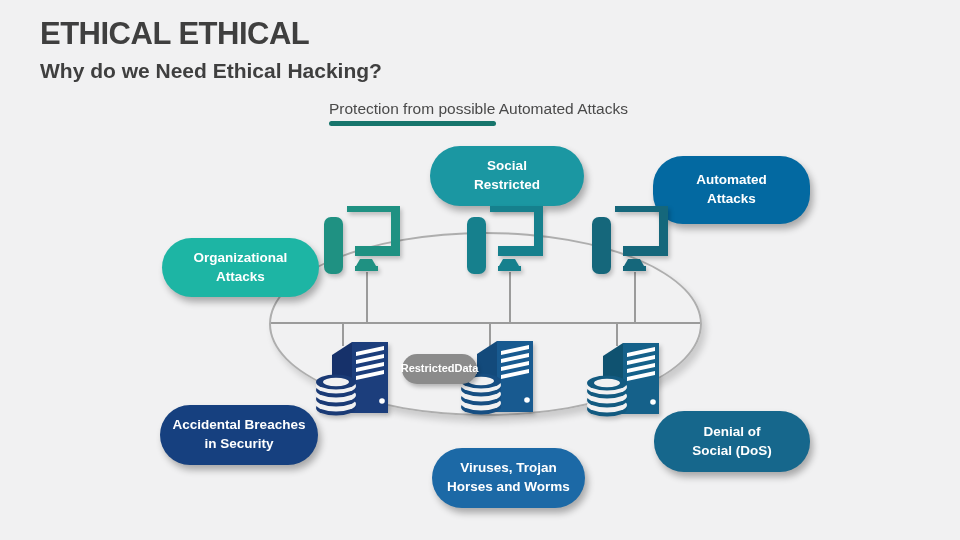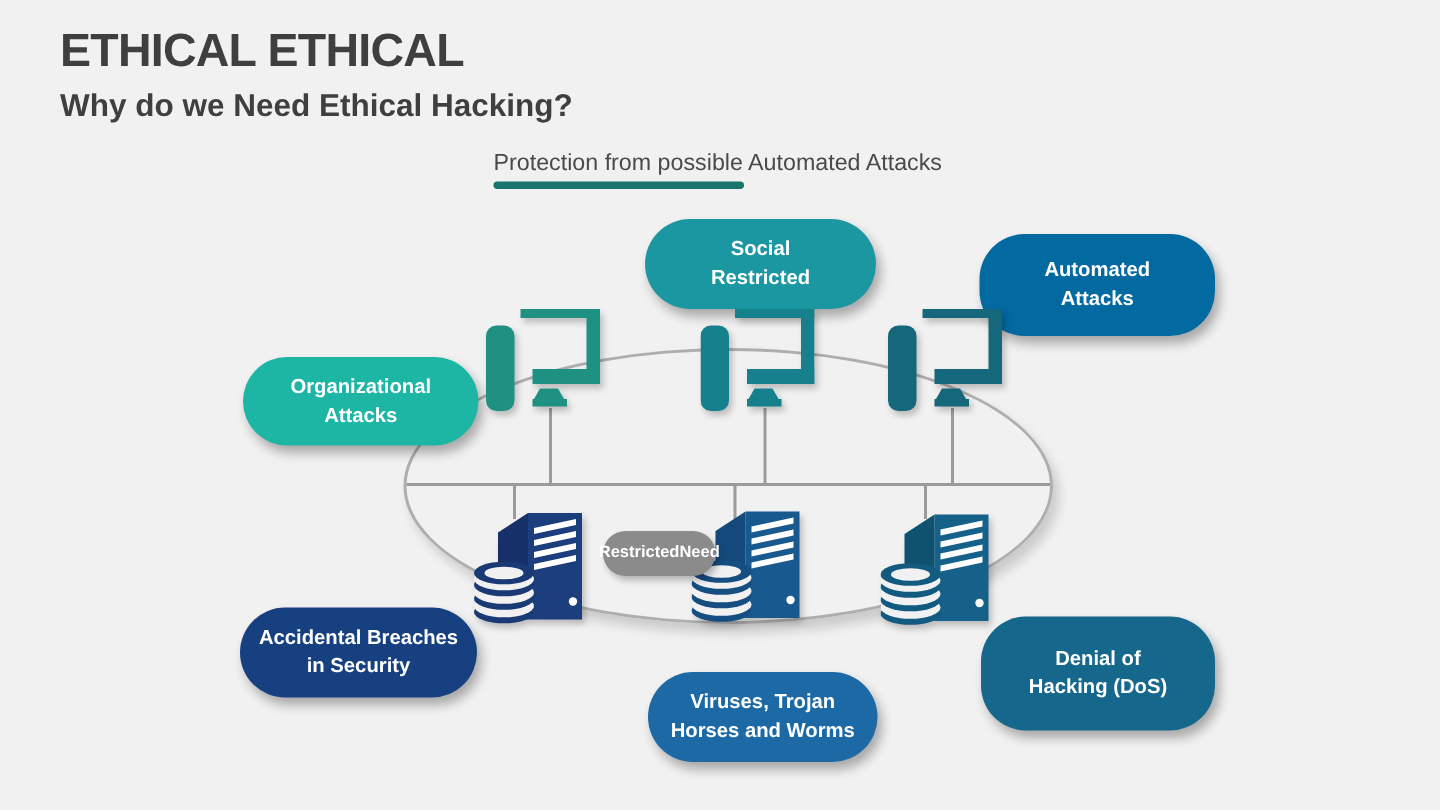--- a/index.html
+++ b/index.html
@@ -183,21 +183,21 @@
       <ellipse cx="20" cy="56" rx="20" ry="7.5" class="bg-fill"></ellipse>
       <ellipse cx="20" cy="51" rx="20" ry="7.5"></ellipse>
       <ellipse cx="20" cy="47" rx="20" ry="7.5" class="bg-fill"></ellipse>
       <ellipse cx="20" cy="43" rx="20" ry="7.5"></ellipse>
       <ellipse cx="20" cy="43" rx="13" ry="4.2" class="bg-fill"></ellipse>
     </g>
   </svg>
 
   <div class="restricted-pill">
     <span>Restricted</span>
-    <span>Need</span>
+    <span>Data</span>
   </div>
 
   <div class="pill" style="left: 162px; top: 190px; width: 157px; height: 59px; background-color: rgb(29, 181, 164); margin-top: 48px;">
     <span>Organizational</span>
     <span>Attacks</span>
   </div>
 
   <div class="pill" style="left: 430px; top: 146px; width: 154px; height: 60px; background-color: rgb(27, 151, 162);">
     <span>Social</span>
     <span>Restricted</span>
@@ -211,18 +211,18 @@
   <div class="pill" style="left: 432px; top: 448px; width: 153px; height: 60px; background-color: rgb(28, 105, 166);">
     <span>Viruses, Trojan</span>
     <span>Horses and Worms</span>
   </div>
 
   <div class="pill" style="left: 160px; top: 405px; width: 158px; height: 60px; background-color: rgb(22, 64, 127);">
     <span>Accidental Breaches</span>
     <span>in Security</span>
   </div>
 
-  <div class="pill" style="left: 654px; top: 411px; width: 156px; height: 76px; background-color: rgb(22, 103, 140);">
+  <div class="pill" style="left: 654px; top: 411px; width: 156px; height: 61px; background-color: rgb(22, 103, 140);">
     <span>Denial of</span>
-    <span>Hacking (DoS)</span>
+    <span>Social (DoS)</span>
   </div>
 
 </div>
 
 </body></html>

